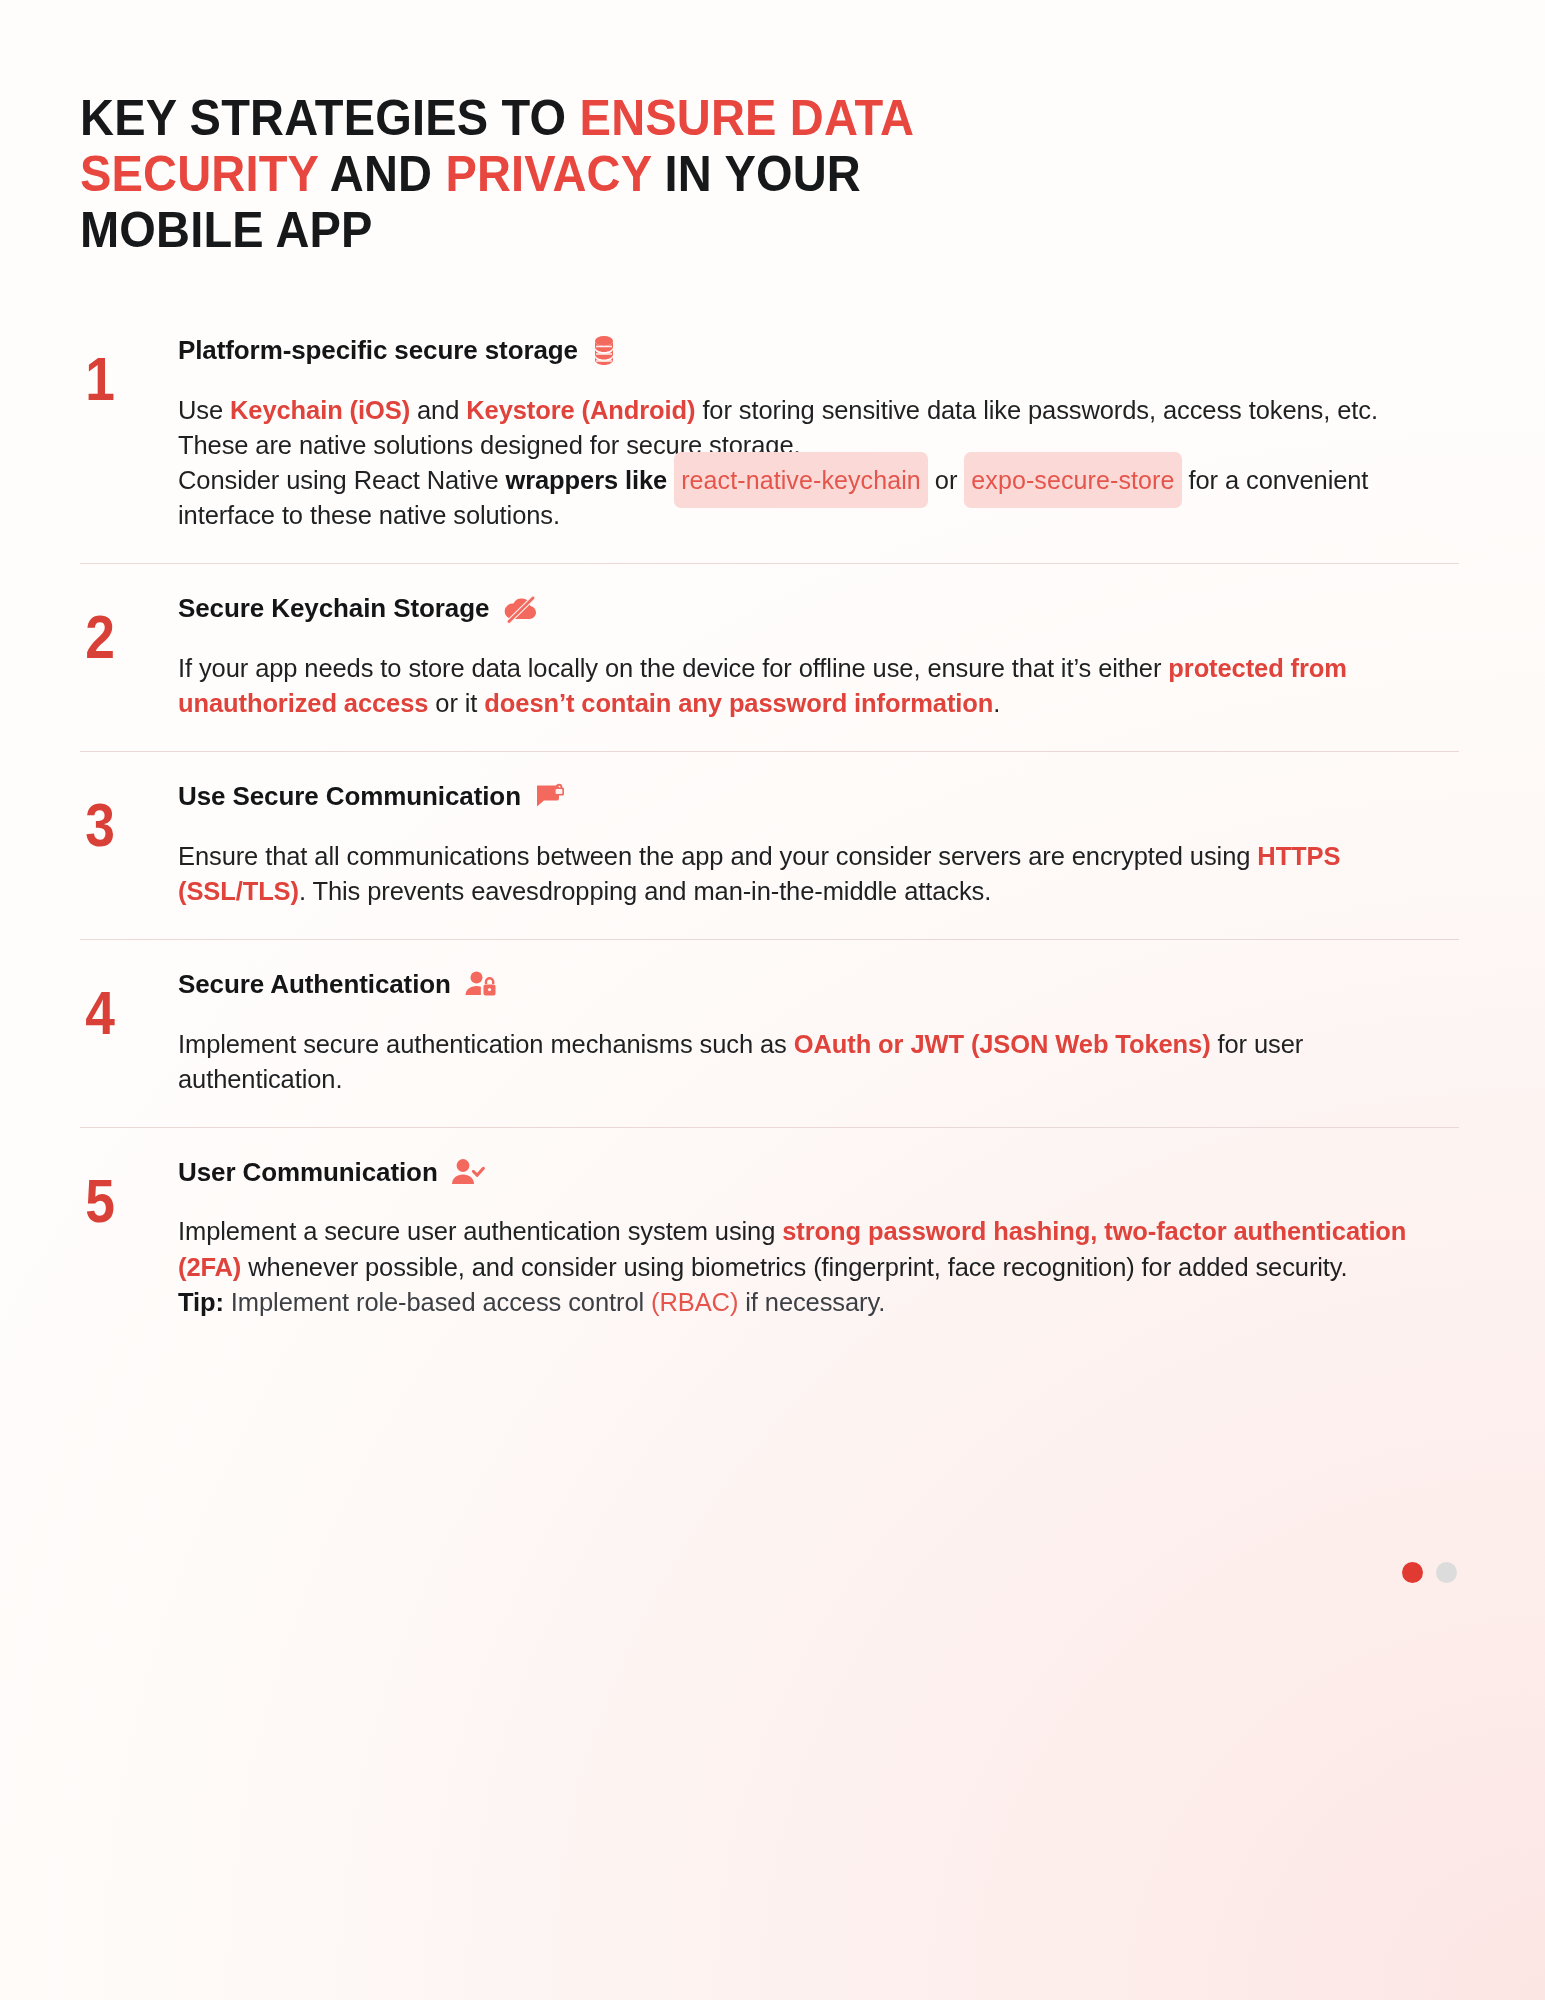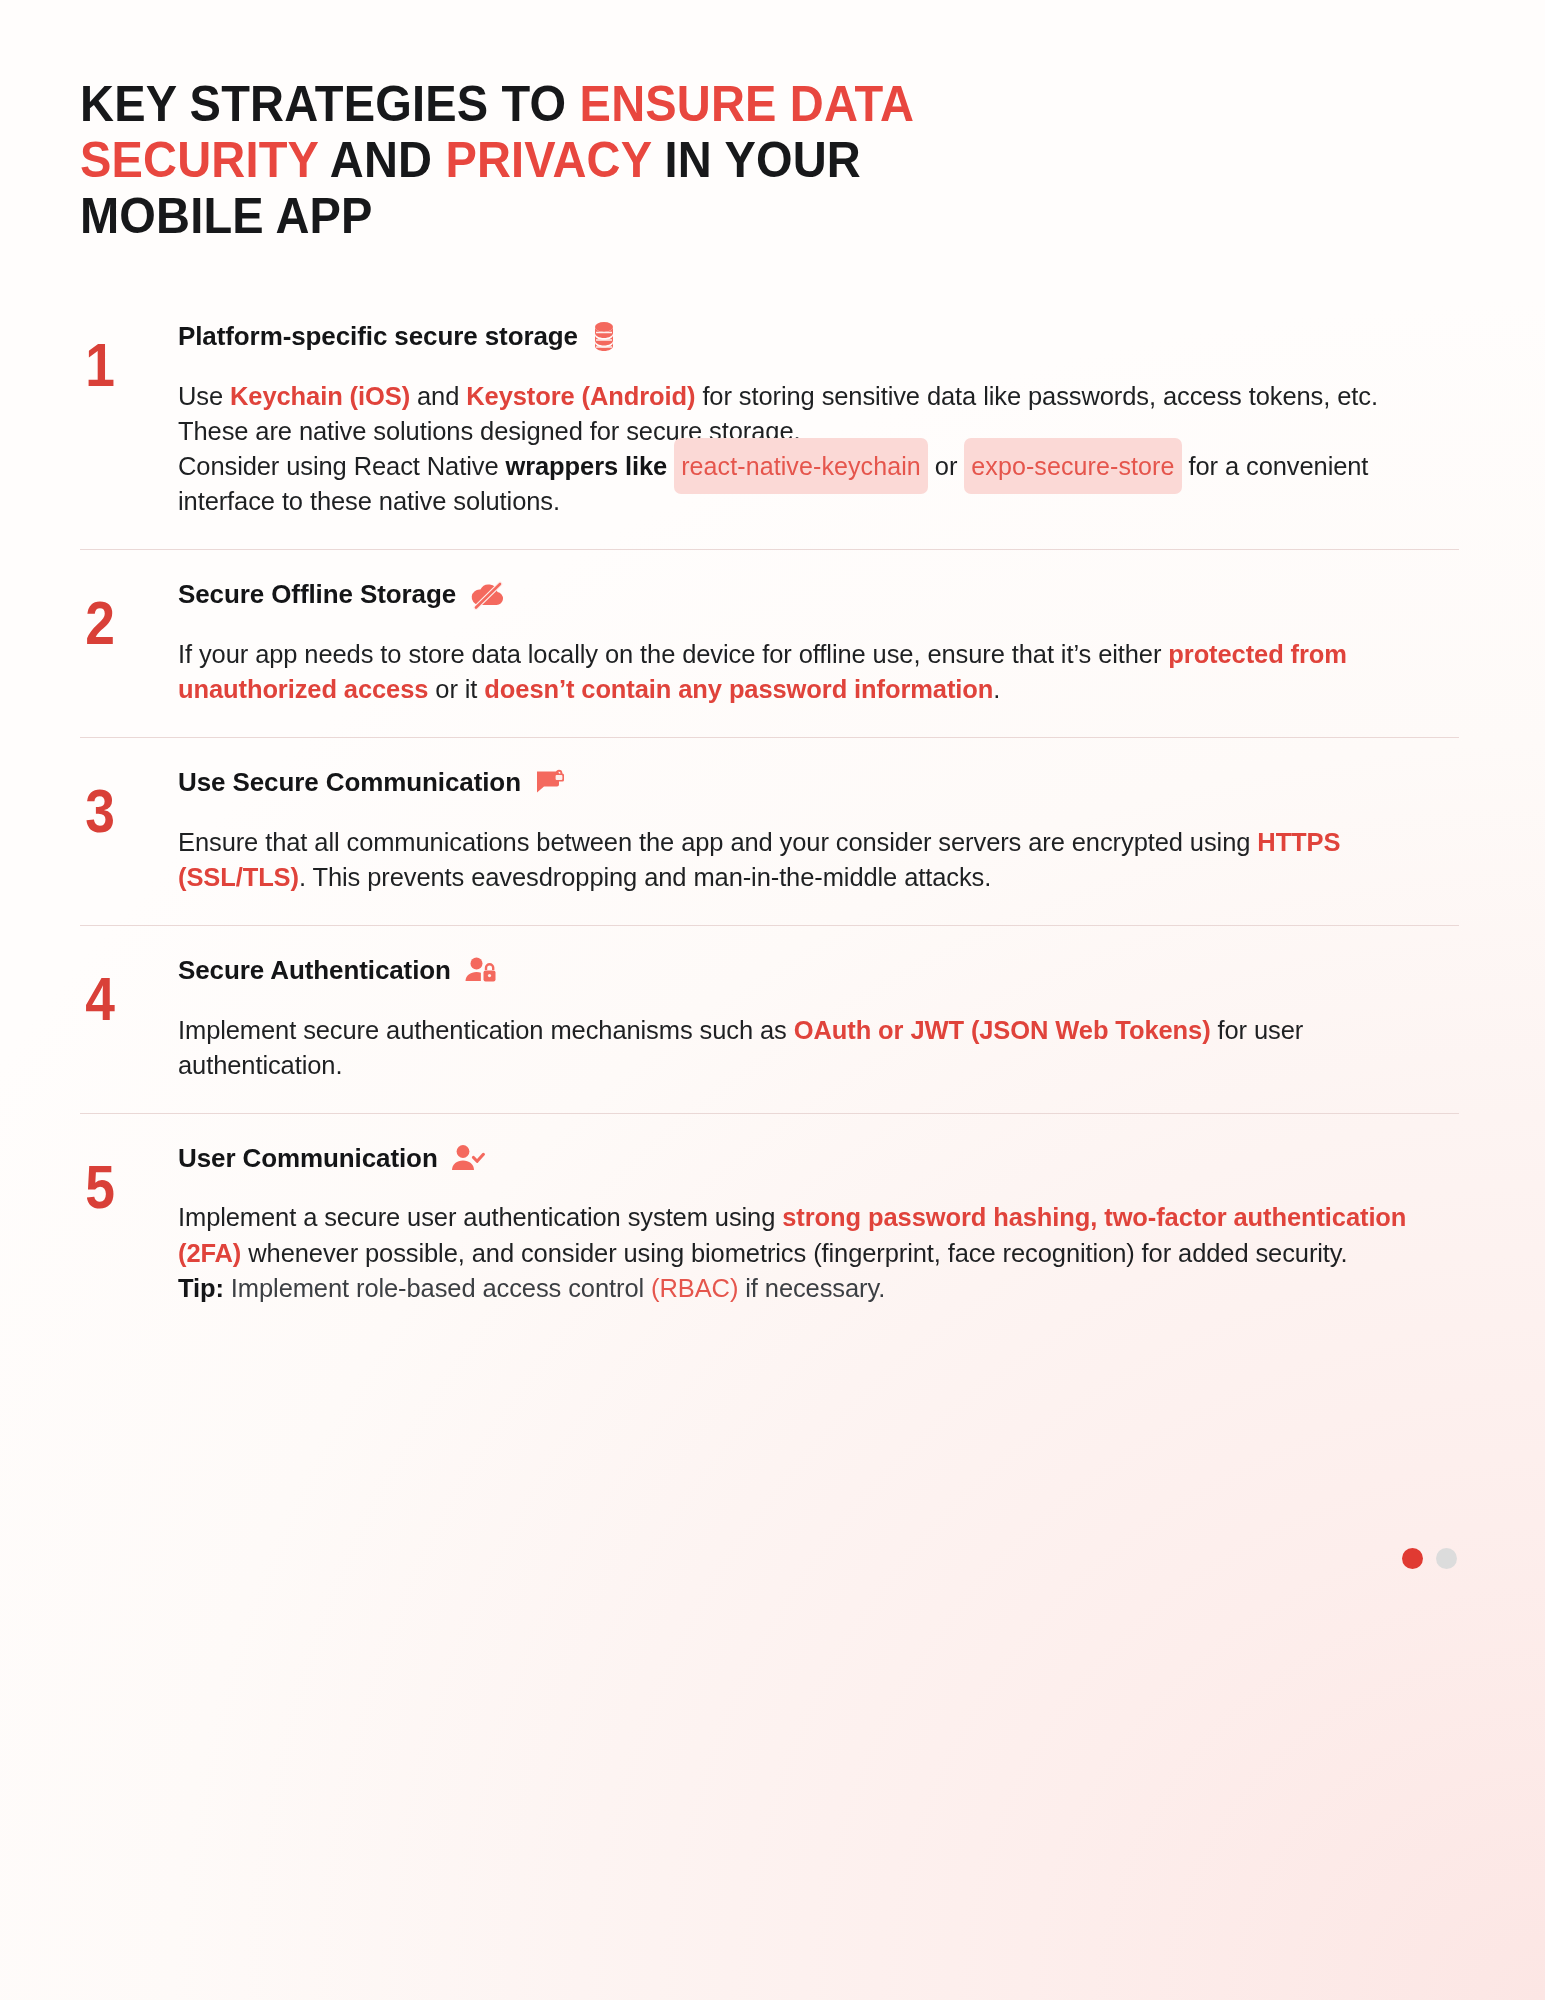--- a/index.html
+++ b/index.html
@@ -18,21 +18,21 @@
 
   .page {
     position: absolute;
     inset: 0;
     background:
       radial-gradient(120% 85% at 100% 100%, #fce6e4 0%, #fdeeec 28%, #fdf4f2 52%, #fefaf8 74%, #fffdfc 100%);
   }
 
   .page-inner {
     position: absolute;
-    left: 0; top: 2px;
+    left: 0; top: 16px;
     width: 1545px;
     height: 1649px;
     padding: 74px 86px 0 80px;
   }
 
   
   .title {
     font-family: "Liberation Sans Narrow", "Liberation Sans", sans-serif;
     font-weight: 700;
     font-size: 50px;
@@ -174,21 +174,21 @@
               <p class="body"><span>Use </span><span class="b-red">Keychain (iOS)</span><span> and </span><span class="b-red">Keystore (Android)</span><span> for storing sensitive data like passwords, access tokens, etc. These are native solutions designed for secure storage.</span></p>
               <p class="body"><span>Consider using React Native </span><span class="b-dark">wrappers like</span><span> </span><span class="code">react-native-keychain</span><span> or </span><span class="code">expo-secure-store</span><span> for a convenient interface to these native solutions.</span></p>
             </div>
           </div>
         </div>
         <div class="section">
           <div class="section-row">
             <div class="num">2</div>
             <div class="body-col">
               <h2 class="head">
-                <span>Secure Offline Storage</span>
+                <span>Secure Keychain Storage</span>
                 <span class="ico">
                   <svg width="36" height="30" viewBox="0 0 36 30" aria-hidden="true">
         <path d="M9.5 25h18a6.5 6.5 0 0 0 .9-12.94A9 9 0 0 0 11.4 9.6 7.7 7.7 0 0 0 9.5 25z" fill="#f4695e"></path>
         <line x1="7" y1="27.5" x2="31" y2="4" stroke="#fdeeec" stroke-width="5" stroke-linecap="round"></line>
         <line x1="7" y1="27.5" x2="31" y2="4" stroke="#f4695e" stroke-width="2.6" stroke-linecap="round"></line>
       </svg>
                 </span>
               </h2>
               <p class="body"><span>If your app needs to store data locally on the device for offline use, ensure that it’s either </span><span class="b-red">protected from unauthorized access</span><span> or it </span><span class="b-red">doesn’t contain any password information</span><span>.</span></p>
             </div>

